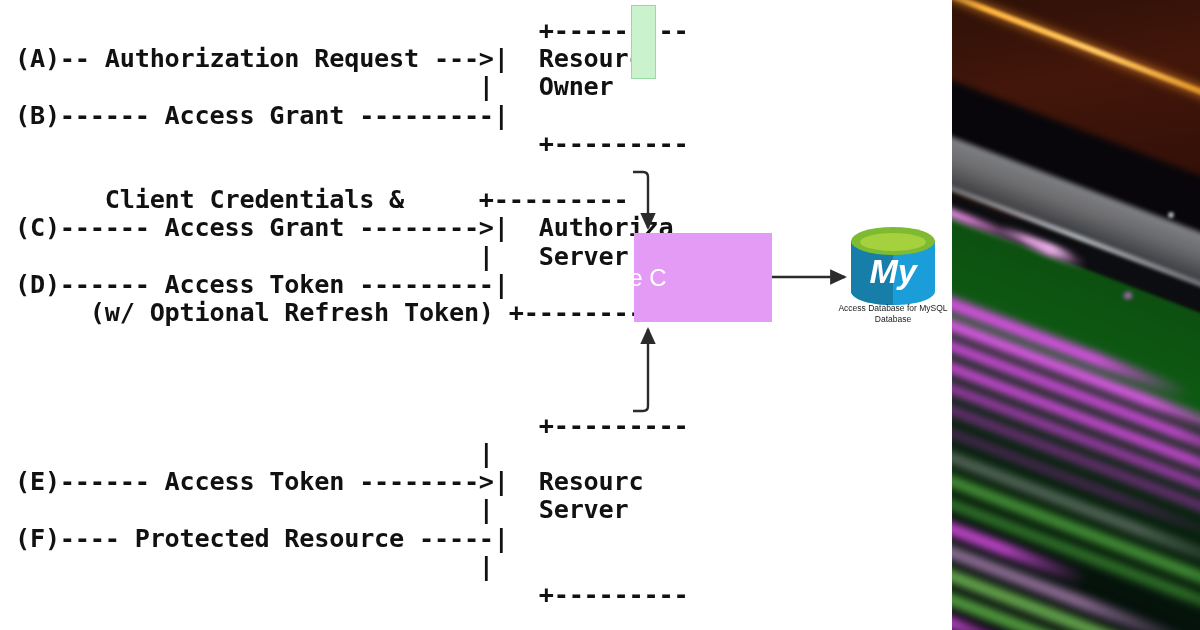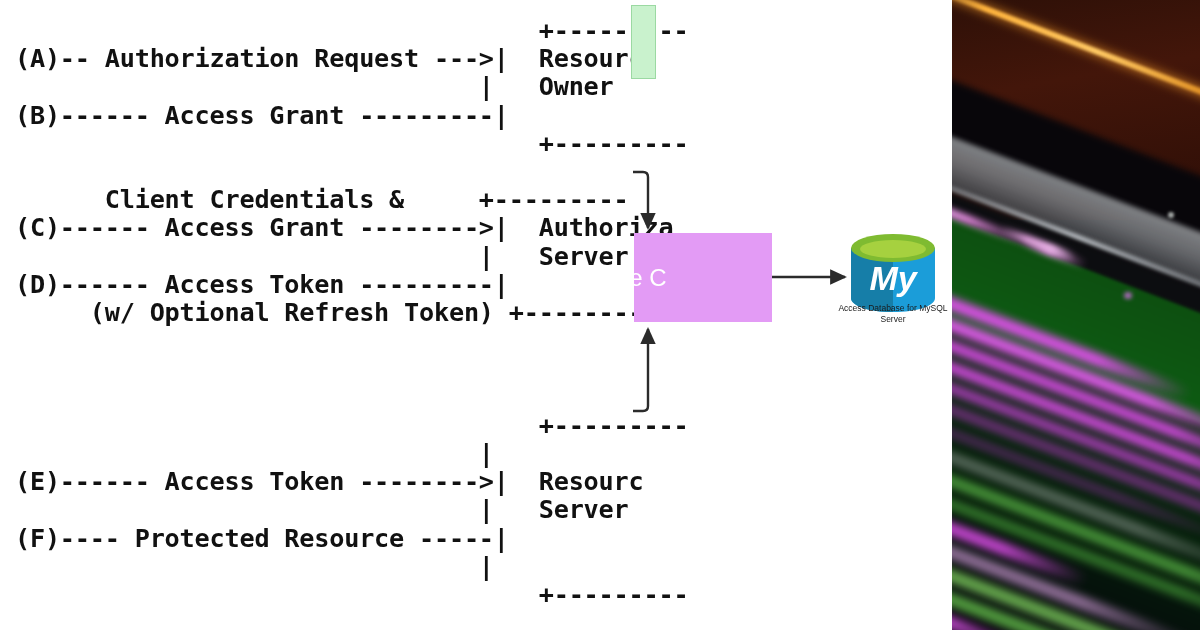--- a/index.html
+++ b/index.html
@@ -80,21 +80,21 @@
     top: 0;
     width: 952px;
     height: 630px;
     pointer-events: none;
   }
 
   
   #mysql-icon-wrap {
     position: absolute;
     left: 845px;
-    top: 232px;
+    top: 225px;
     width: 96px;
     height: 105px;
     text-align: center;
   }
   #mysql-caption {
     position: absolute;
     left: 828px;
     top: 303px;
     width: 130px;
     text-align: center;
@@ -277,21 +277,21 @@
       <path d="M6,16 L6,66 C6,74 24,80 48,80 L48,16 Z" fill="#167ea8"></path>
 
       <ellipse cx="48" cy="16" rx="42" ry="14" fill="#7fbb31"></ellipse>
       <ellipse cx="48" cy="17" rx="33" ry="9" fill="#a6d13f"></ellipse>
 
       <text x="48" y="58" text-anchor="middle" font-family="Liberation Sans, sans-serif" font-size="34" font-weight="bold" font-style="italic" fill="#ffffff">My</text>
     </svg>
   </div>
   <div id="mysql-caption">
     <div>Access Database for MySQL</div>
-    <div>Server</div>
+    <div>Database</div>
   </div>
 
   <div id="photo-strip">
     <div class="ph" id="ph-top"></div>
     <div class="ph" id="ph-amber"></div>
     <div class="ph" id="ph-bezel"></div>
     <div class="ph" id="ph-grey"></div>
     <div class="ph" id="ph-hair"></div>
     <div class="ph" id="ph-gap"></div>
     <div class="ph" id="ph-green"></div>

